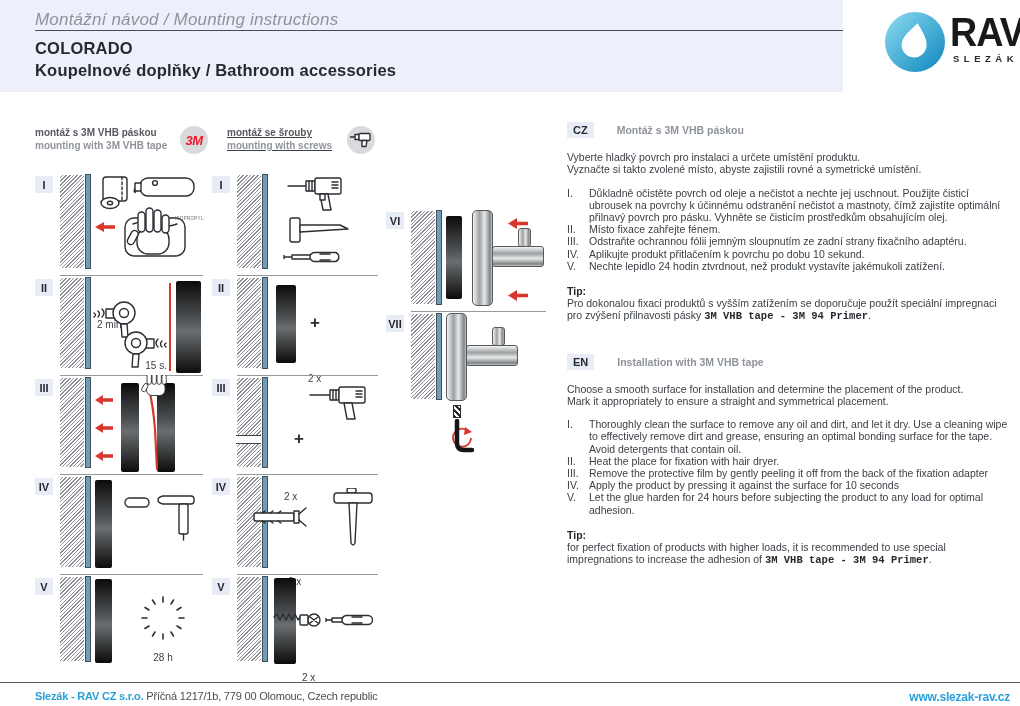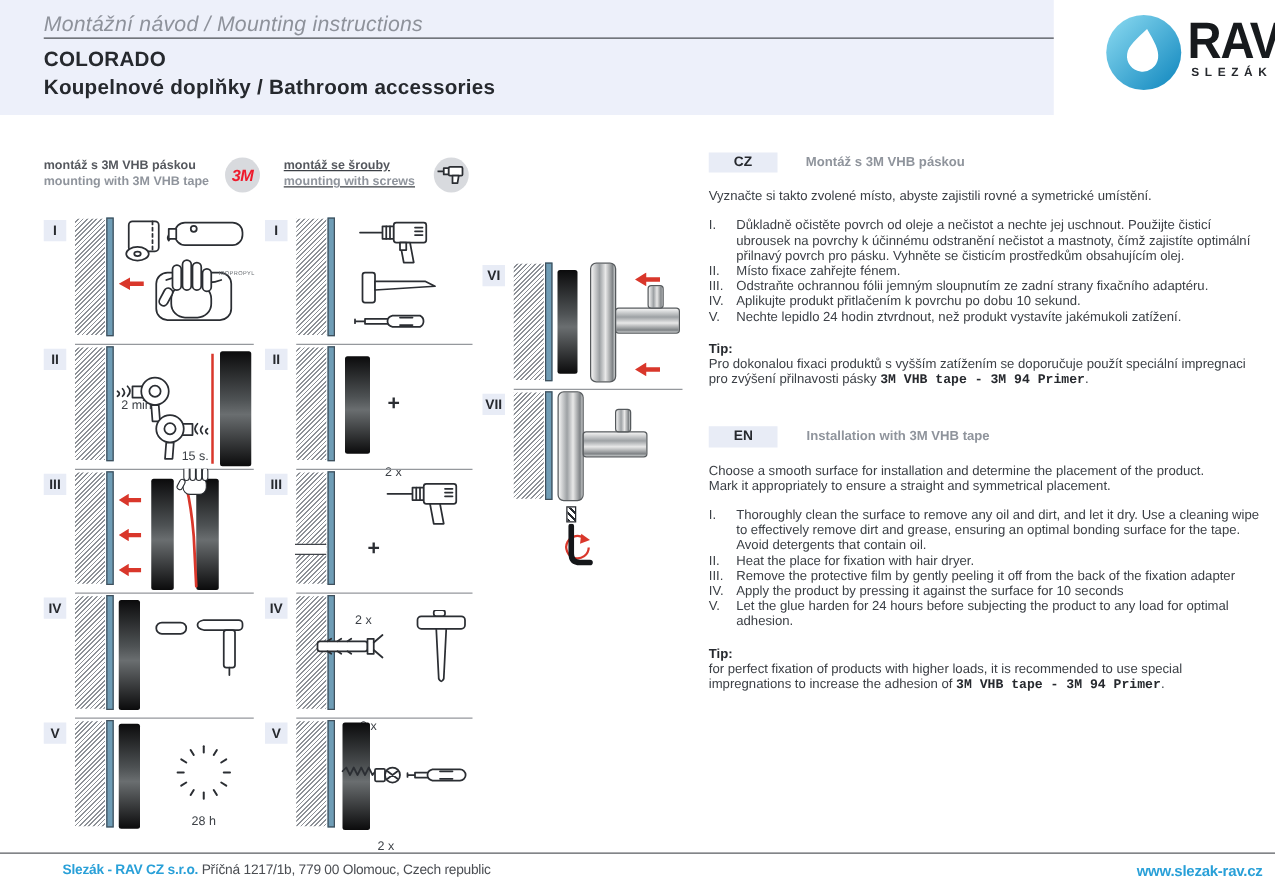--- a/index.html
+++ b/index.html
@@ -47,36 +47,36 @@
   .grub { position:absolute; width:8px; height:13px; background:repeating-linear-gradient(45deg,#26292e 0 2px,#fff 2px 4px); border:1px solid #26292e; }
 
   svg.pict { position:absolute; }
   .ol { fill:#fff; stroke:#2b2e33; stroke-width:1.4; stroke-linejoin:round; stroke-linecap:round; }
   .ln { fill:none; stroke:#2b2e33; stroke-width:1.4; stroke-linejoin:round; stroke-linecap:round; }
   .red { fill:#d9372b; }
 
   
   .textcol { position:absolute; left:567px; top:122px; width:446px; font-size:10.5px; line-height:12.2px; color:#3c4046; }
   .sec-head { display:flex; align-items:center; gap:23px; margin-bottom:13px; }
-  .lang-badge { background:#e8ecf6; color:#26292e; font-weight:bold; font-size:11px; padding:2px 20px; }
+  .lang-badge { background:#e8ecf6; color:#26292e; font-weight:bold; font-size:11px; padding:2px 6px; }
   .sec-title { color:#8f949c; font-weight:bold; font-size:10.5px; }
   .intro div { margin:0; }
   .list { margin-top:11px; }
   .li { display:flex; margin:0; }
   .li .num { width:22px; flex:0 0 22px; }
   .li .txt { flex:1; }
   .tip { margin-top:13px; }
   .tip .tl { font-weight:bold; color:#26292e; }
   .b { font-weight:bold; color:#26292e;font-family:Liberation Mono, monospace; }
   .sec-en { margin-top:31px; }
 
   
   .footer-rule { position:absolute; left:0; right:0; top:682px; border-top:1.2px solid #5a5d62; }
   .footer { position:absolute; left:35px; right:10px; top:690px; display:flex; justify-content:space-between; font-size:11px; letter-spacing:-.2px; }
-  .f-company { color:#29a0d8; font-weight:bold;margin-left:15px; }
+  .f-company { color:#29a0d8; font-weight:bold; }
   .f-address { color:#4a4d52; }
   .f-site { color:#29a0d8; font-weight:bold; font-size:12px; }
 </style>
 </head>
 <body>
 
 <div class="header-band"></div>
 <div class="subtitle">Montážní návod / Mounting instructions</div>
 <div class="header-rule"></div>
 <div class="title">
@@ -398,20 +398,21 @@
 </div>
 
 <div class="textcol">
 
   <div class="sec">
     <div class="sec-head">
       <span class="lang-badge">CZ</span>
       <span class="sec-title">Montáž s 3M VHB páskou</span>
     </div>
     <div class="intro">
+      <div>Vyberte hladký povrch pro instalaci a určete umístění produktu.</div>
       <div>Vyznačte si takto zvolené místo, abyste zajistili rovné a symetrické umístění.</div>
     </div>
     <div class="list">
       <div class="li">
           <span class="num">I.</span>
           <span class="txt">Důkladně očistěte povrch od oleje a nečistot a nechte jej uschnout. Použijte čisticí ubrousek na povrchy k účinnému odstranění nečistot a mastnoty, čímž zajistíte optimální přilnavý povrch pro pásku. Vyhněte se čisticím prostředkům obsahujícím olej.</span>
         </div>
       <div class="li">
           <span class="num">II.</span>
           <span class="txt">Místo fixace zahřejte fénem.</span>

